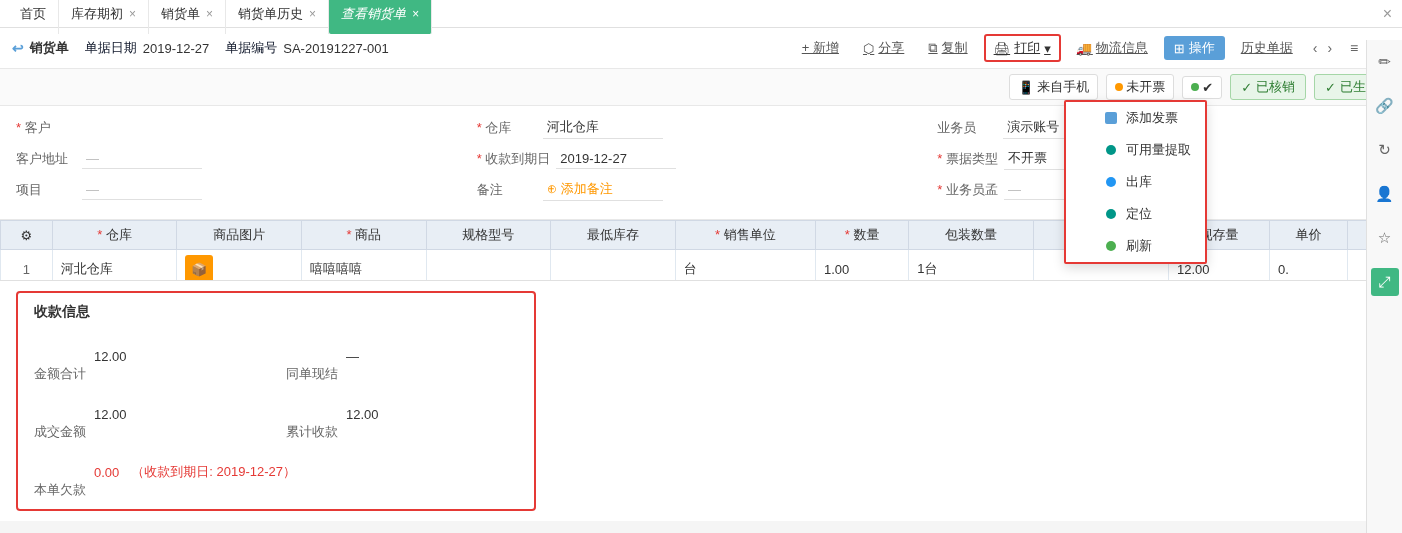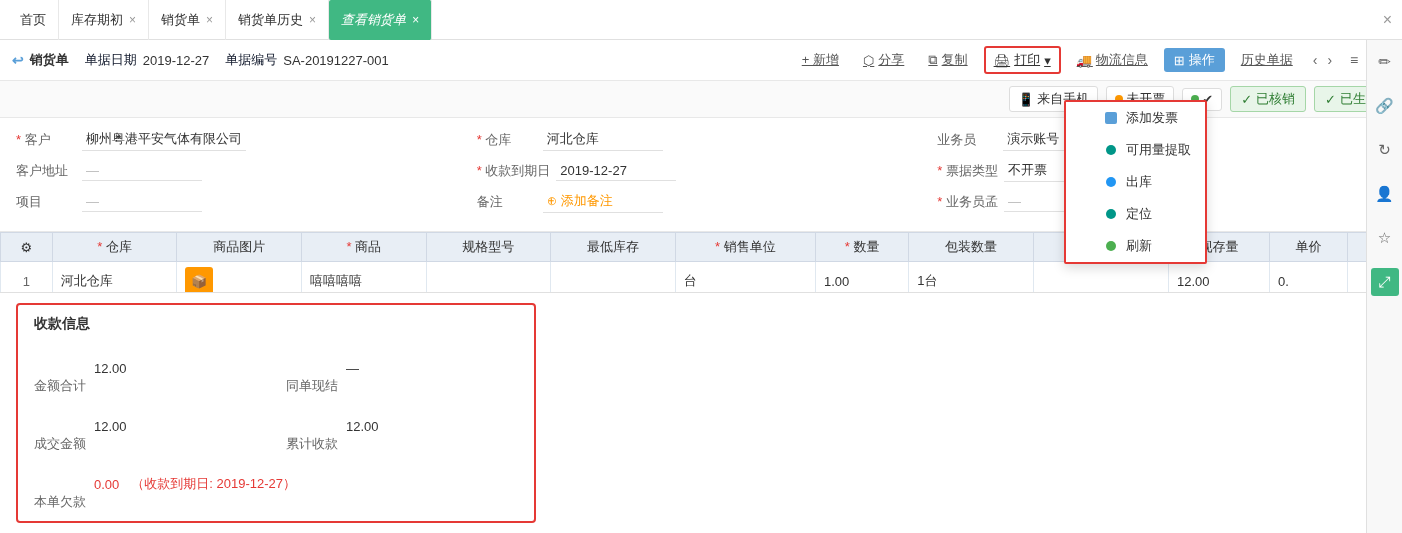--- a/index.html
+++ b/index.html
@@ -4,21 +4,21 @@
   <style>
     * { box-sizing: border-box; margin: 0; padding: 0; font-family: 'Microsoft YaHei', Arial, sans-serif; font-size: 13px; }
     body { background: #f5f5f5; overflow: hidden; }
 
     
     .tab-bar {
       display: flex;
       align-items: center;
       background: #fff;
       border-bottom: 1px solid #e0e0e0;
-      height: 40px;
+      height: 28px;
       padding: 0 8px;
       position: relative;
     }
     .tab-item {
       display: flex;
       align-items: center;
       padding: 0 12px;
       height: 40px;
       cursor: pointer;
       color: #333;
@@ -453,21 +453,20 @@
     </button>
   </div>
 
   <div class="form-area">
     <div class="form-row">
       <div class="form-group">
         <span class="form-label">
           <span style="color:#e53935">*</span>
           <span>客户</span>
         </span>
-        <span class="form-value">柳州粤港平安气体有限公司</span>
       </div>
       <div class="form-group">
         <span class="form-label">
           <span style="color:#e53935">*</span>
           <span>仓库</span>
         </span>
         <span class="form-value">河北仓库</span>
       </div>
       <div class="form-group">
         <span class="form-label">业务员</span>

